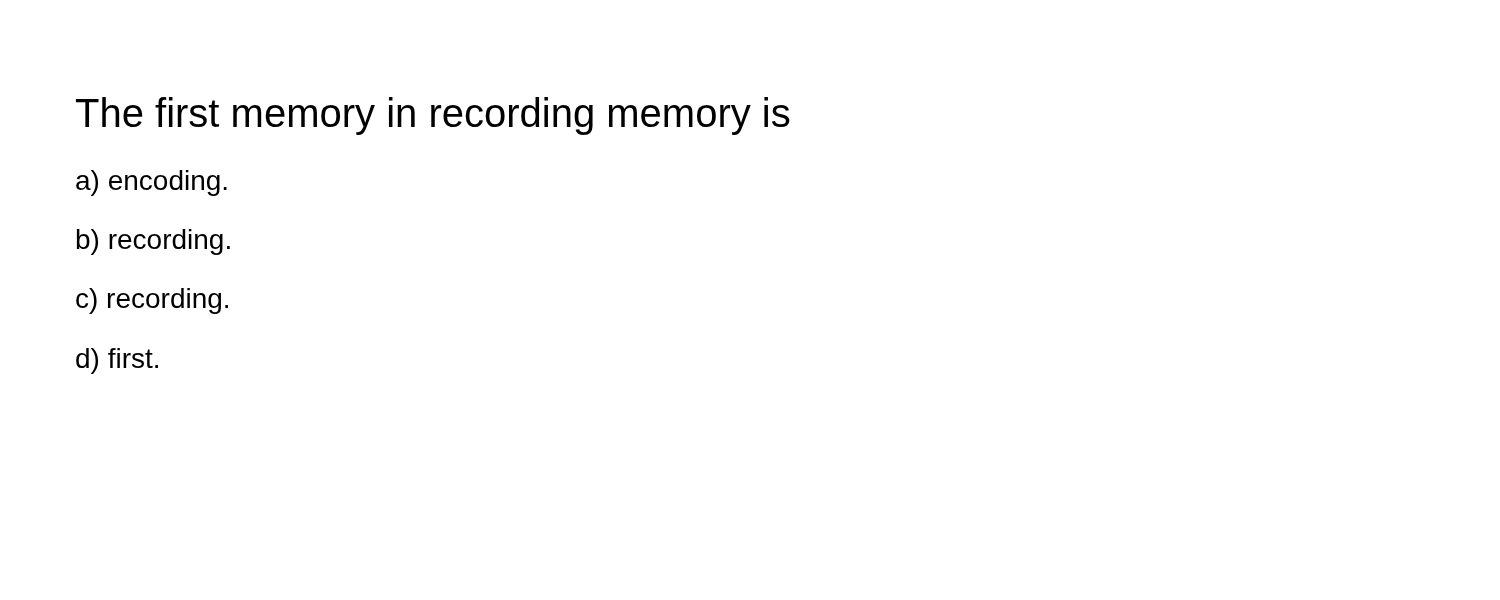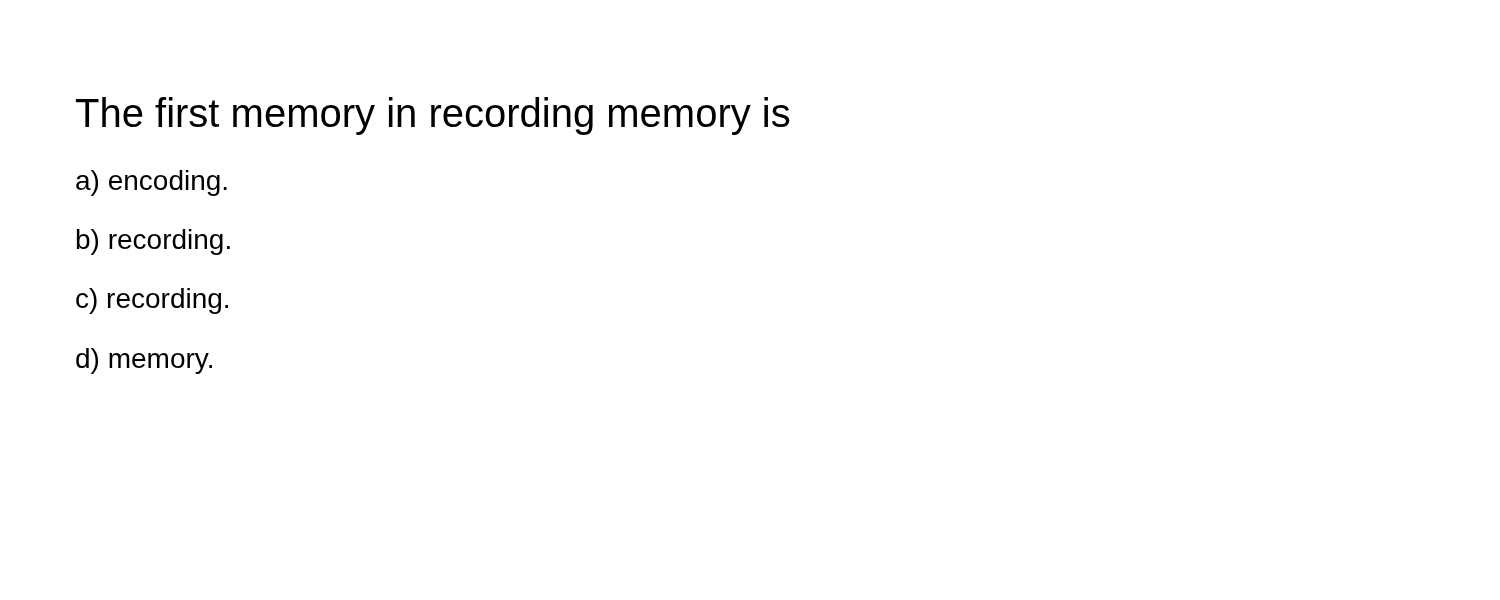--- a/index.html
+++ b/index.html
@@ -50,14 +50,14 @@
   <span class="option-text">recording.</span>
 </div>
 
 <div class="option">
   <span class="option-label">c)</span>
   <span class="option-text">recording.</span>
 </div>
 
 <div class="option">
   <span class="option-label">d)</span>
-  <span class="option-text">memory.</span>
+  <span class="option-text">first.</span>
 </div>
 
 </body></html>

